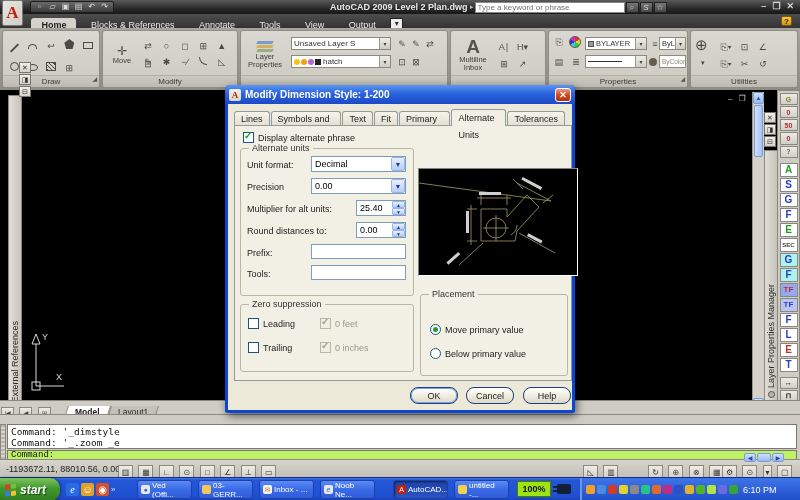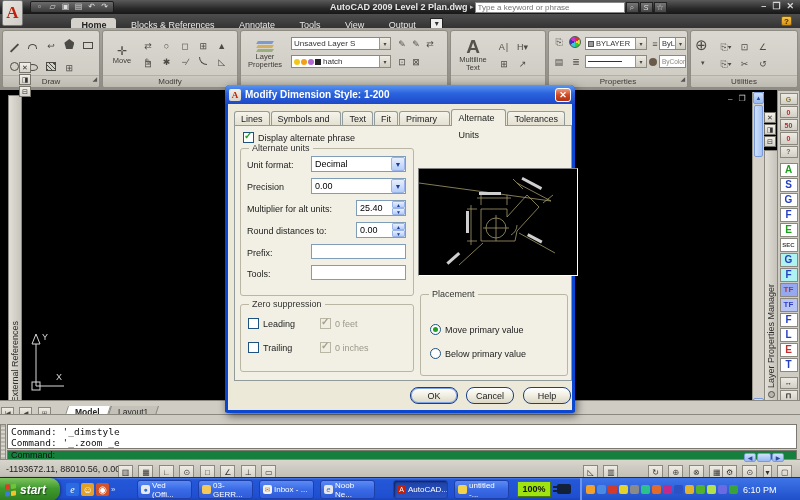--- a/index.html
+++ b/index.html
@@ -22,21 +22,21 @@
   .win-title { left:330px; top:2px; width:180px; color:#e6e6e6; font-size:9px; font-weight:bold; }
   .search { left:470px; top:1px; height:12px; display:flex; align-items:center; gap:1px; }
   .search input { width:150px; height:11px; font-size:8px; padding:0 2px; border:1px solid #888;
                   font-family:"Liberation Sans",sans-serif; }
   .mini-btn { width:13px; height:11px; background:linear-gradient(#777,#444); border:1px solid #222;
               color:#ddd; font-size:8px; text-align:center; line-height:10px; }
   .win-ctl { right:6px; top:1px; display:flex; gap:6px; color:#d8d8d8; font-size:9px; font-weight:bold; }
 
   
   .tabrow { left:0; top:14px; width:800px; height:14px;
-            background:linear-gradient(#4e4e4e,#333);padding-left:40px; }
+            background:linear-gradient(#4e4e4e,#333); }
   .rtab { display:inline-block; height:14px; line-height:14px; padding:0 10px; color:#e8e8e8; font-size:9px; }
   .rtab.active { background:#d5d2cb; color:#222; border-radius:3px 3px 0 0; font-weight:bold; }
   .help-q { right:8px; top:16px; width:11px; height:10px; background:linear-gradient(#f7c84a,#d89018);
             border:1px solid #7a5a10; color:#3a2a00; font-size:8px; font-weight:bold;
             text-align:center; line-height:9px; border-radius:2px; }
 
   
   .ribbon { left:0; top:28px; width:800px; height:62px;
             background:linear-gradient(#a7a49d,#8f8c85); }
   .panel { top:2px; height:58px; background:linear-gradient(#dbd8d1,#cdcac2);
@@ -132,22 +132,22 @@
   .laytabs { left:0; top:400px; width:800px; height:14px; background:#cfccc4; border-top:1px solid #8a887f; }
   .nav-sq { display:inline-block; width:13px; height:11px; background:linear-gradient(#efece4,#cfccc2);
             border:1px solid #8a887f; font-size:6px; text-align:center; line-height:10px; color:#444; margin:1px 0 0 1px; }
   .ltab { display:inline-block; height:12px; line-height:12px; padding:0 8px; font-size:8.5px; color:#222;
           border:1px solid #8a887f; border-top:none; transform:skewX(-18deg); background:#c4c1b8; margin-left:-4px; }
   .ltab span { display:inline-block; transform:skewX(18deg); }
   .ltab.active { background:#fff; font-weight:bold; }
   .cmdregion { left:0; top:414px; width:800px; height:45px; background:#cfccc4; border-top:1px solid #8a887f; }
   .cmdhist { position:absolute; left:7px; top:9px; width:790px; height:25px; background:#fff; border:1px solid #7a786f;
              font-family:"DejaVu Sans Mono", monospace; font-size:9.5px; color:#111; padding:1px 3px; line-height:11px; }
-  .cmdin { position:absolute; left:7px; top:35px; width:790px; height:10px; background:#15803d; border:1px solid #7a786f;
-           font-family:Liberation Sans, sans-serif; font-size:9px; color:#111; line-height:9px; padding-left:3px; }
+  .cmdin { position:absolute; left:7px; top:35px; width:790px; height:10px; background:#bef264; border:1px solid #7a786f;
+           font-family:Liberation Mono, monospace; font-size:9px; color:#111; line-height:9px; padding-left:3px; }
   .cmdgrip { position:absolute; left:0; top:9px; width:6px; height:37px;
              background:repeating-linear-gradient(#b8b5ad 0 2px,#d8d5cd 2px 4px); border:1px solid #8a887f; }
   .statusbar { left:0; top:459px; width:800px; height:18px; background:linear-gradient(#d8d5cd,#c2bfb6);
                border-top:1px solid #8a887f; }
   .coords { position:absolute; left:6px; top:4px; font-size:9px; color:#222; }
   .stbtn { display:inline-block; width:15px; height:14px; background:linear-gradient(#efece4,#d2cfc6);
            border:1px solid #8a887f; font-size:8px; text-align:center; line-height:13px; color:#333; margin-right:1px; }
   .hscroll { position:absolute; left:744px; top:-7px; display:flex; gap:1px; }
 
   
@@ -304,21 +304,21 @@
           <span class="arr">▾</span>
       </div>
       <span class="ticon" style="position:absolute;left:154px;top:24px">⊡</span>
       <span class="ticon" style="position:absolute;left:168px;top:24px">⊠</span>
       <div class="plabel"></div>
     </div>
 
     <div class="abs panel" style="left:450px;width:96px">
       <div class="bigbtn" style="left:2px;width:40px">
         <span style="font-size:19px;color:#55534c;line-height:17px;font-weight:bold">A</span>
-        <span class="blabel">Multiline Text</span>
+        <span class="blabel">Multiline Inbox</span>
       </div>
       <div style="position:absolute;left:46px;top:5px">
         <span class="ticon">A∣</span>
         <span class="ticon">H▾</span>
       </div>
       <div style="position:absolute;left:46px;top:22px">
         <span class="ticon">⊞</span>
         <span class="ticon">↗</span>
       </div>
       <div class="plabel"></div>

